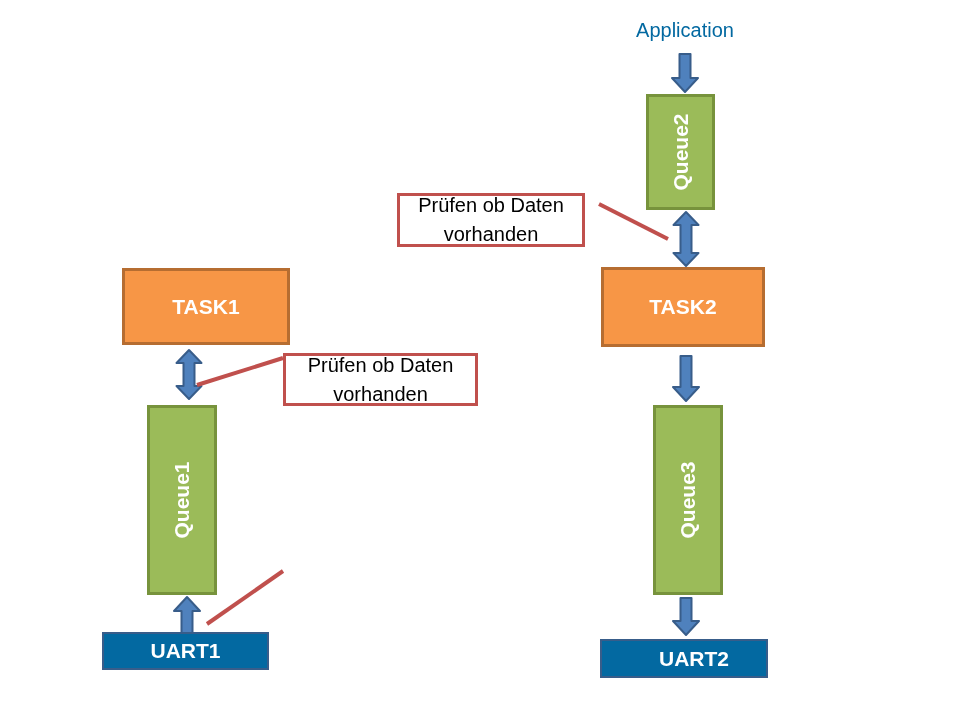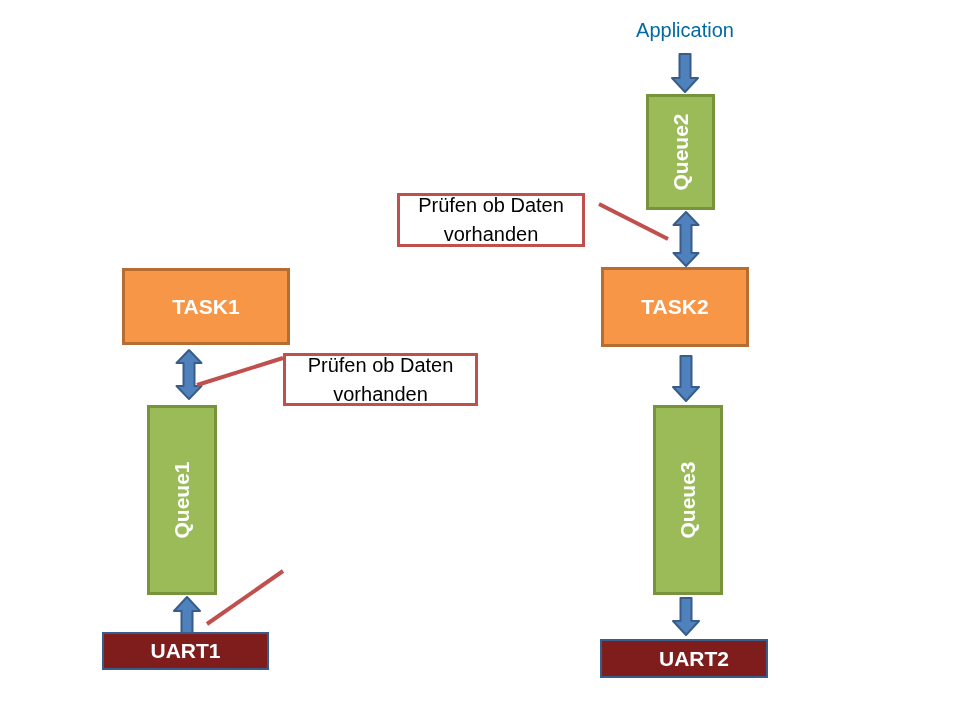--- a/index.html
+++ b/index.html
@@ -27,21 +27,21 @@
   }
   .task {
     background: #F79646;
     border: 3px solid #B66D31;
   }
   .queue {
     background: #9BBB59;
     border: 3px solid #77933C;
   }
   .uart {
-    background: #7f1d1d;
+    background: #0369a1;
     border: 2px solid #385D8A;
     font-size: 21px;
   }
   .vtext {
     transform: rotate(-90deg);
     white-space: nowrap;
     font-weight: 600;
     font-size: 21px;
     color: #ffffff;
   }
@@ -95,21 +95,21 @@
     <line class="redline" x1="197" y1="385" x2="283" y2="358"></line>
     <line class="redline" x1="207" y1="624" x2="283" y2="571"></line>
   </svg>
 
   <div class="abs app-label" style="left:597px; top:19px; width:176px; height:28px;">Application</div>
 
   <div class="abs node queue" style="left:646px; top:94px; width:69px; height:116px;">
     <span class="vtext">Queue2</span>
   </div>
 
-  <div class="abs node task" style="left:601px; top:267px; width:148px; height:80px;align-items:center;">
+  <div class="abs node task" style="left:601px; top:267px; width:164px; height:80px;align-items:center;">
     <span>TASK2</span>
   </div>
 
   <div class="abs node queue" style="left:653px; top:405px; width:70px; height:190px;">
     <span class="vtext">Queue3</span>
   </div>
 
   <div class="abs node uart" style="left:600px; top:639px; width:168px; height:39px;padding-left:20px;">
     <span>UART2</span>
   </div>

